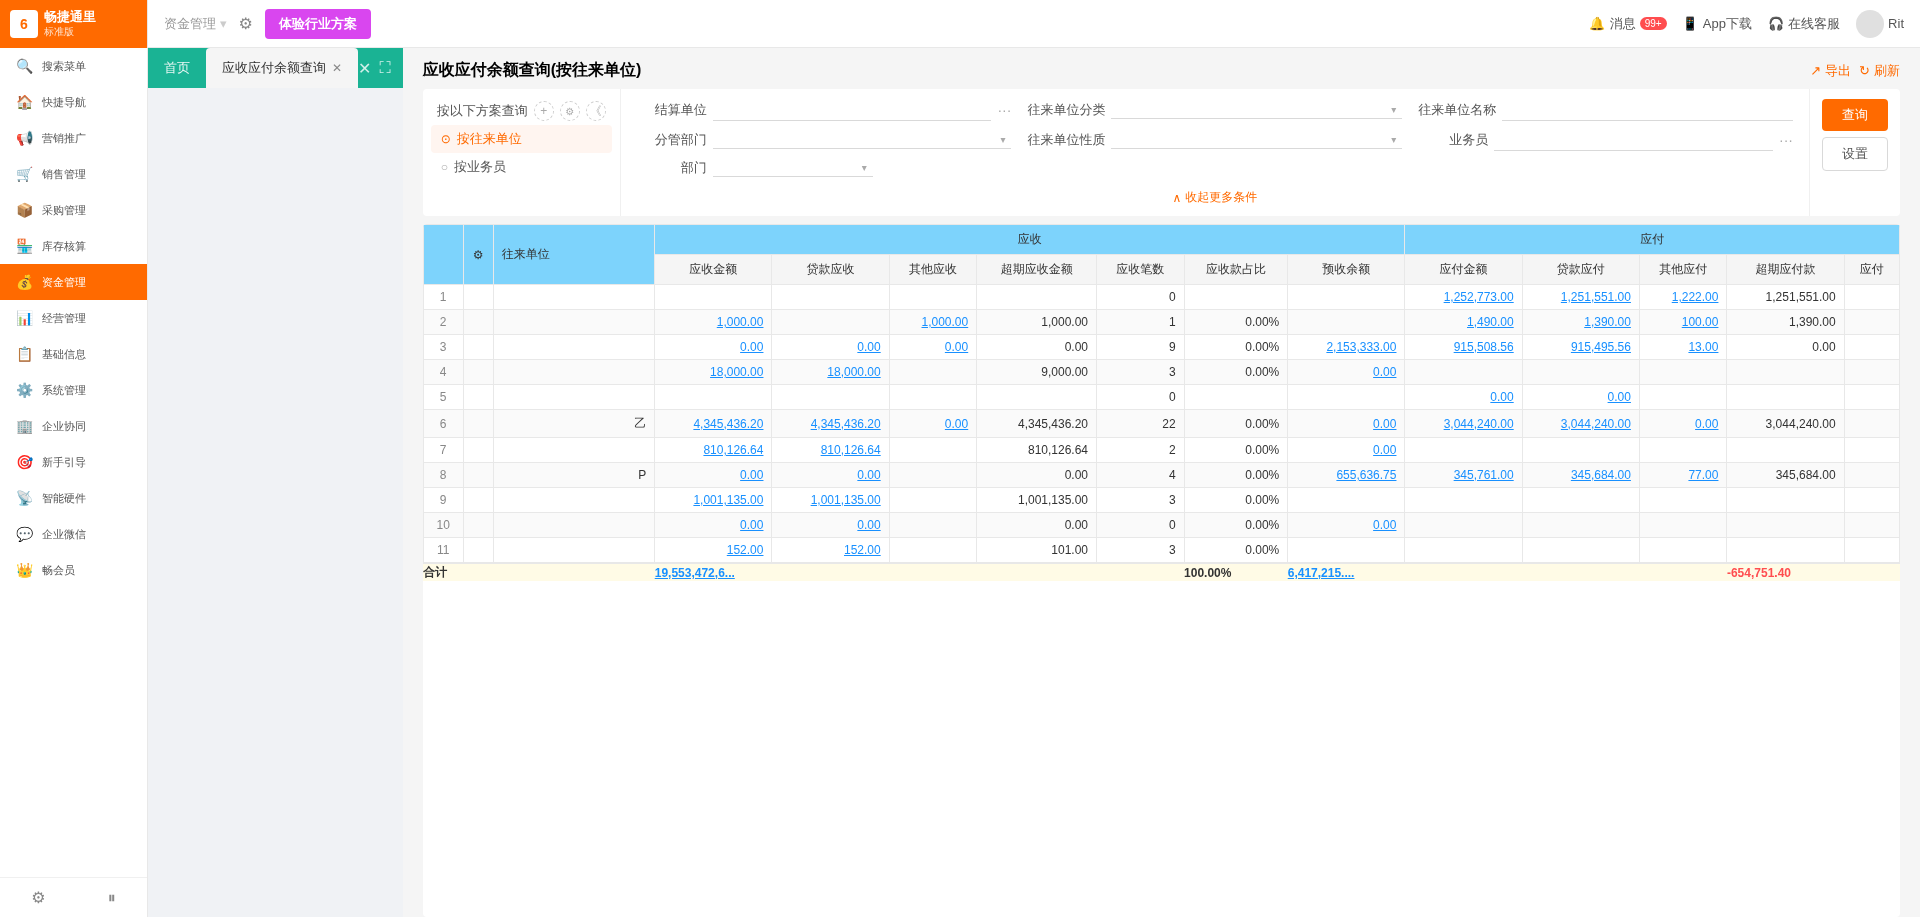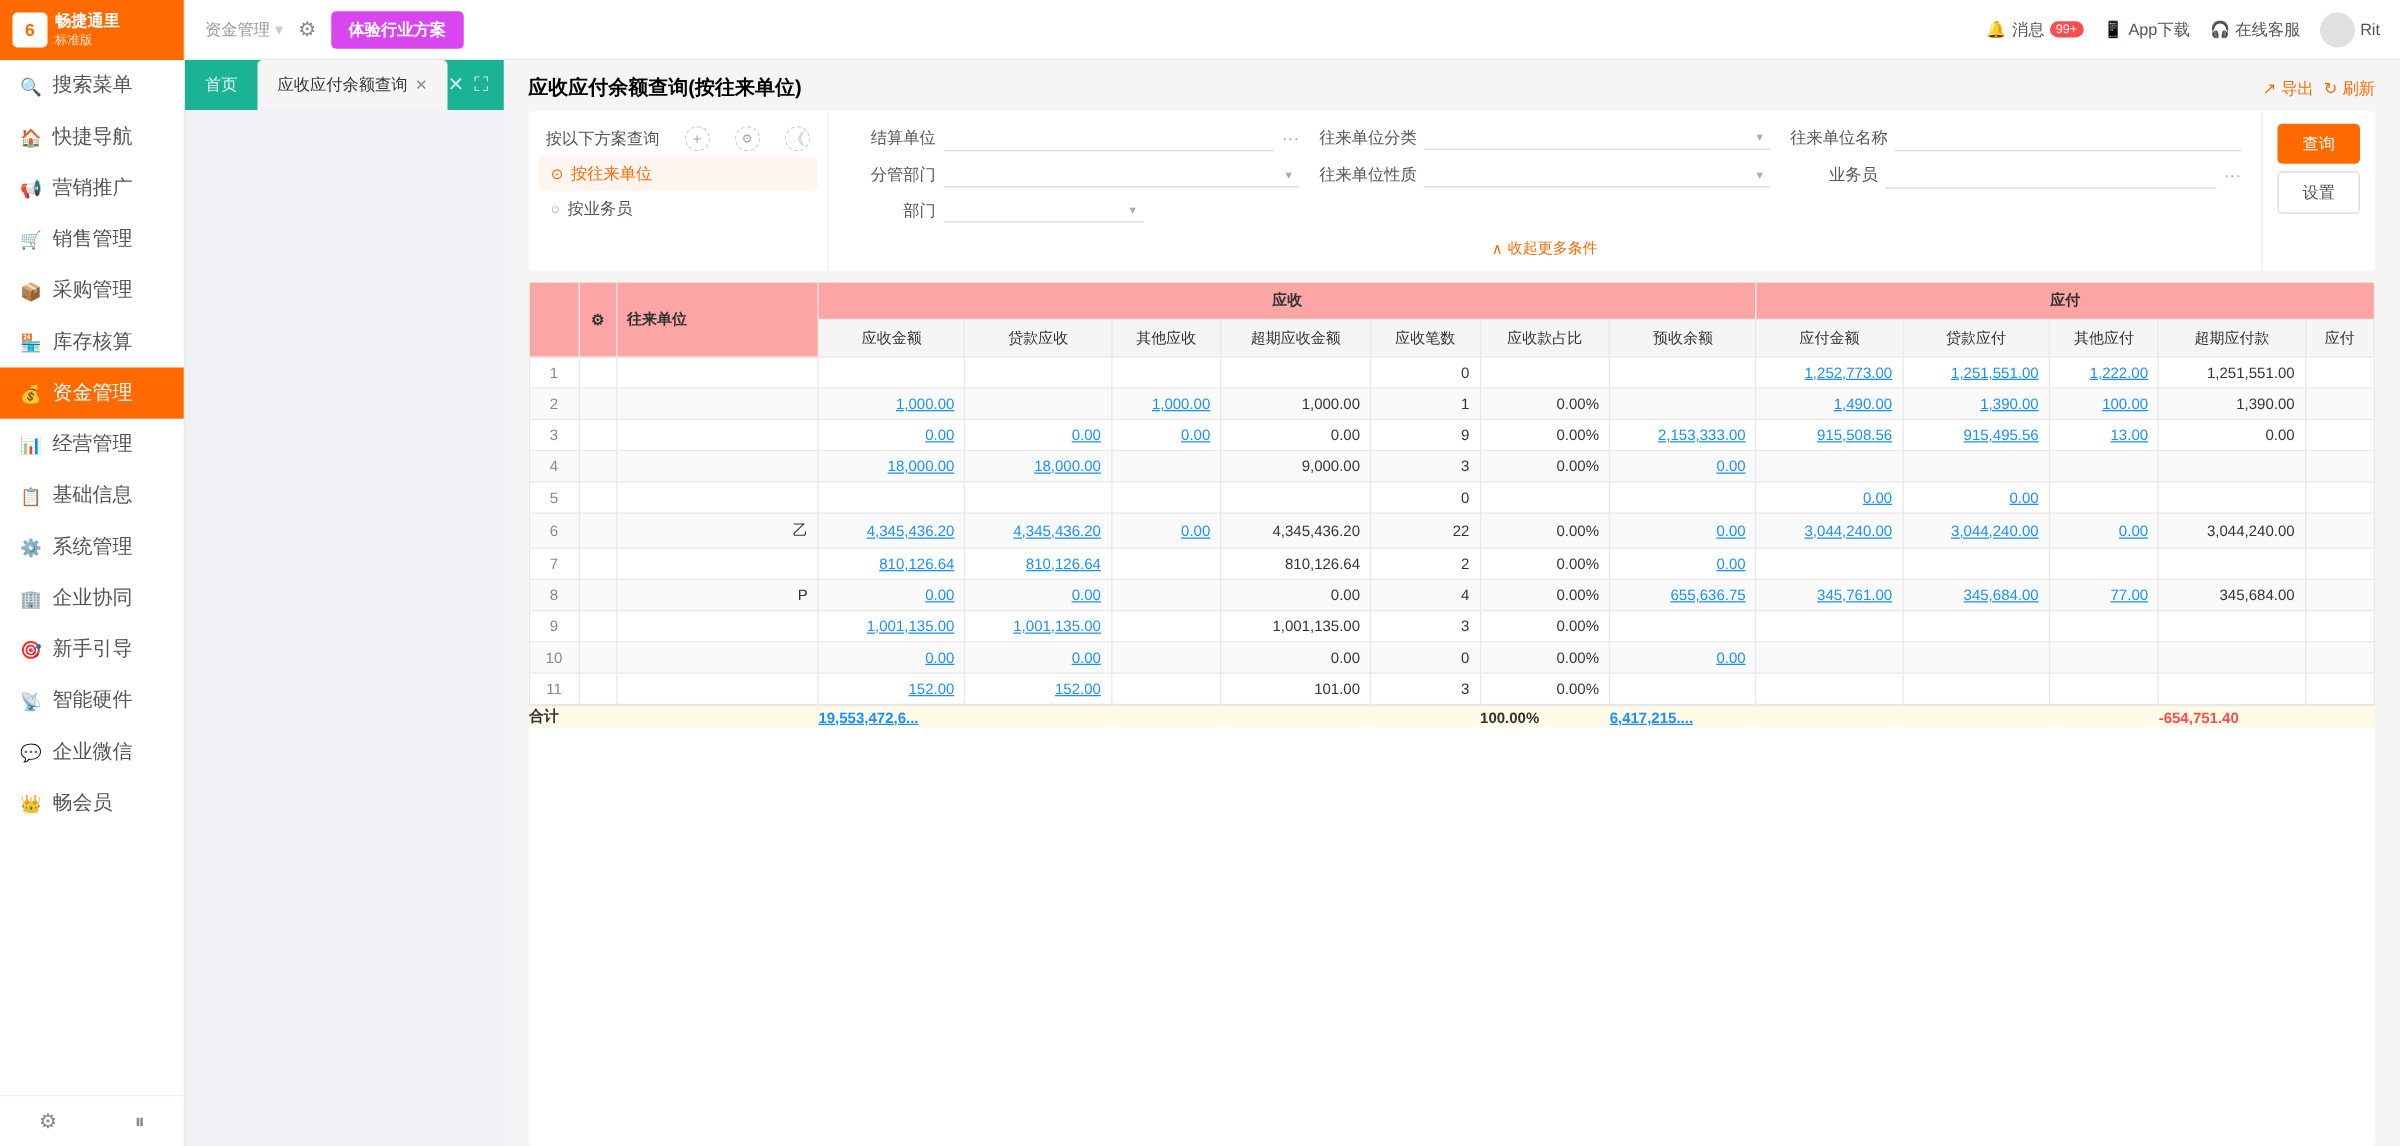--- a/index.html
+++ b/index.html
@@ -16,21 +16,21 @@
     }
     .sidebar-logo-icon { width: 28px; height: 28px; background: #fff; border-radius: 4px; display: flex; align-items: center; justify-content: center; font-weight: bold; color: #ff6a00; font-size: 14px; }
     .sidebar-logo-text { color: #fff; font-size: 13px; font-weight: bold; line-height: 1.2; }
     .sidebar-logo-badge { font-size: 10px; color: rgba(255,255,255,0.8); }
     .sidebar-item {
       display: flex; align-items: center; gap: 8px; padding: 10px 16px;
       cursor: pointer; color: #555; transition: background 0.2s;
     }
     .sidebar-item.active { background: #ff6a00; color: #fff; border-radius: 0; }
     .sidebar-item-icon { font-size: 14px; width: 18px; text-align: center; }
-    .sidebar-item-label { font-size: 16px; }
+    .sidebar-item-label { font-size: 11px; }
     .sidebar-bottom { margin-top: auto; padding: 10px 0; border-top: 1px solid #f0f0f0; display: flex; align-items: center; justify-content: space-around; }
     .sidebar-bottom-icon { color: #888; font-size: 16px; cursor: pointer; }
 
     
     .topbar {
       position: fixed; left: 148px; top: 0; right: 0; height: 48px;
       background: #fff; border-bottom: 1px solid #e8e8e8;
       display: flex; align-items: center; padding: 0 16px; gap: 12px; z-index: 100;
     }
     .topbar-breadcrumb { color: #999; font-size: 13px; display: flex; align-items: center; gap: 4px; }
@@ -77,39 +77,39 @@
       border: none; border-bottom: 1px solid #d9d9d9; padding: 4px 6px; font-size: 13px;
       outline: none; background: transparent; min-width: 160px; color: #333;
     }
     .filter-dots { color: #aaa; cursor: pointer; font-size: 14px; }
     .filter-collapse { text-align: center; padding: 6px 0; color: #ff6a00; font-size: 12px; cursor: pointer; display: flex; align-items: center; justify-content: center; gap: 4px; }
     table { width: 100%; border-collapse: collapse; font-size: 12px; }
     thead tr th {
       background: #f5f5f5; border: 1px solid #e8e8e8; padding: 6px 8px;
       text-align: center; color: #333; font-weight: normal; white-space: nowrap;
     }
-    thead tr.group-header th { background: #fca5a5; font-weight: bold; }
+    thead tr.group-header th { background: #7dd3fc; font-weight: normal; }
     tbody tr td {
       border: 1px solid #e8e8e8; padding: 5px 8px; text-align: right; white-space: nowrap; color: #333;
     }
     tbody tr td:nth-child(2) { text-align: left; }
     tbody tr:nth-child(even) { background: #fafafa; }
     .td-link { color: #1890ff; text-decoration: underline; cursor: pointer; }
     .td-num { color: #333; }
     .row-num { text-align: center; color: #888; }
     .tfoot-row td { background: #fffbe6; font-weight: bold; border-top: 2px solid #e8e8e8; }
     .filter-cell { display: flex; align-items: center; gap: 6px; }
     .filter-cell label { color: #555; font-size: 13px; min-width: 70px; text-align: right; flex-shrink: 0; }
     .filter-cell input, .filter-cell select {
       border: none; border-bottom: 1px solid #d9d9d9; padding: 3px 6px; font-size: 13px;
       outline: none; background: transparent; flex: 1; color: #333;
     }
     .btn-query { background: #ff6a00; color: #fff; border: none; border-radius: 4px; padding: 6px 20px; font-size: 13px; cursor: pointer; }
     .btn-setting { background: #fff; color: #555; border: 1px solid #d9d9d9; border-radius: 4px; padding: 6px 16px; font-size: 13px; cursor: pointer; }
-    .query-method-header { display: flex; align-items: center; gap: 20px; color: #555; font-size: 13px; padding: 4px 6px; }
+    .query-method-header { display: flex; align-items: center; gap: 6px; color: #555; font-size: 13px; padding: 4px 6px; }
     .query-method-btn { width: 20px; height: 20px; border-radius: 50%; border: 1px dashed #ccc; display: flex; align-items: center; justify-content: center; cursor: pointer; color: #aaa; font-size: 12px; }
     .query-method-item { display: flex; align-items: center; gap: 6px; padding: 5px 10px; border-radius: 4px; cursor: pointer; font-size: 13px; color: #555; }
     .query-method-item.active { background: #fff5f0; color: #ff6a00; }
   </style>
 </head>
 <body>
 
 <div class="sidebar">
   <div class="sidebar-logo">
     <div class="sidebar-logo-icon">6</div>

